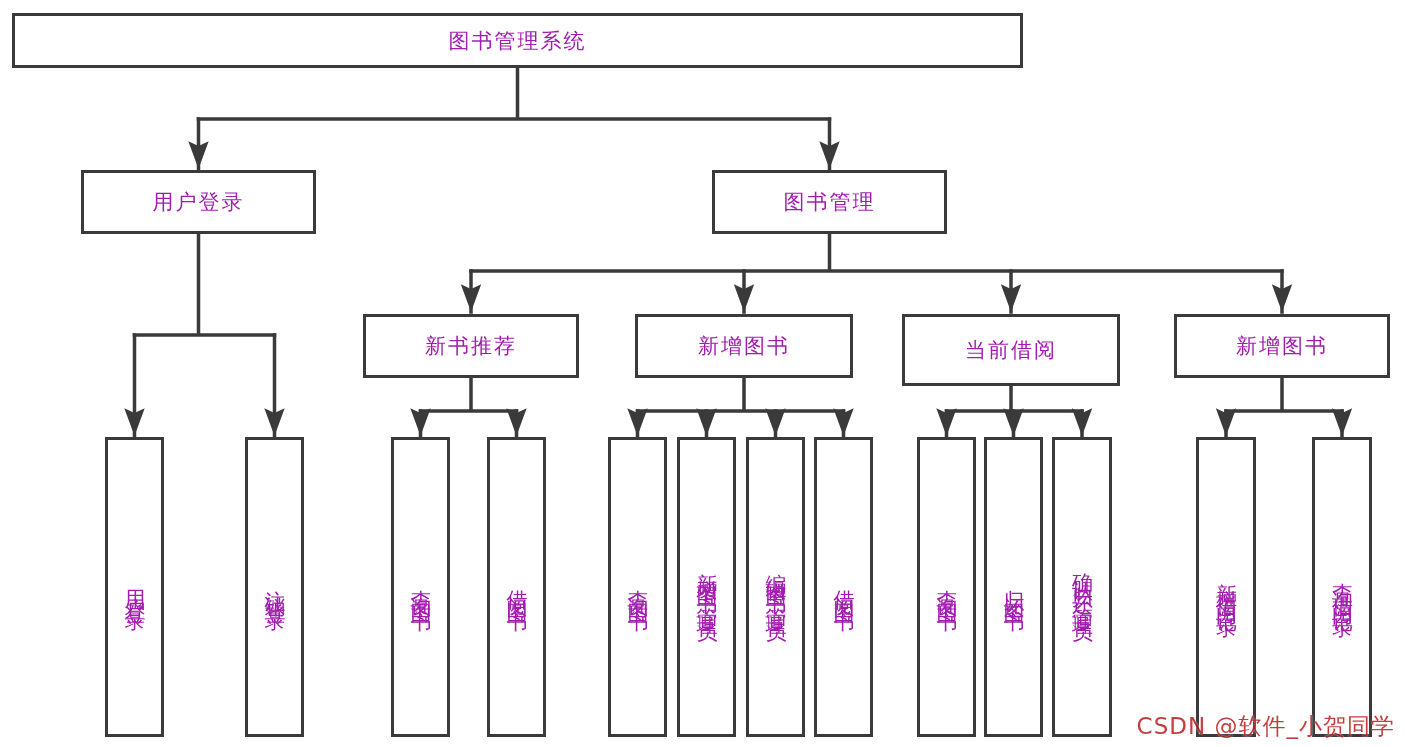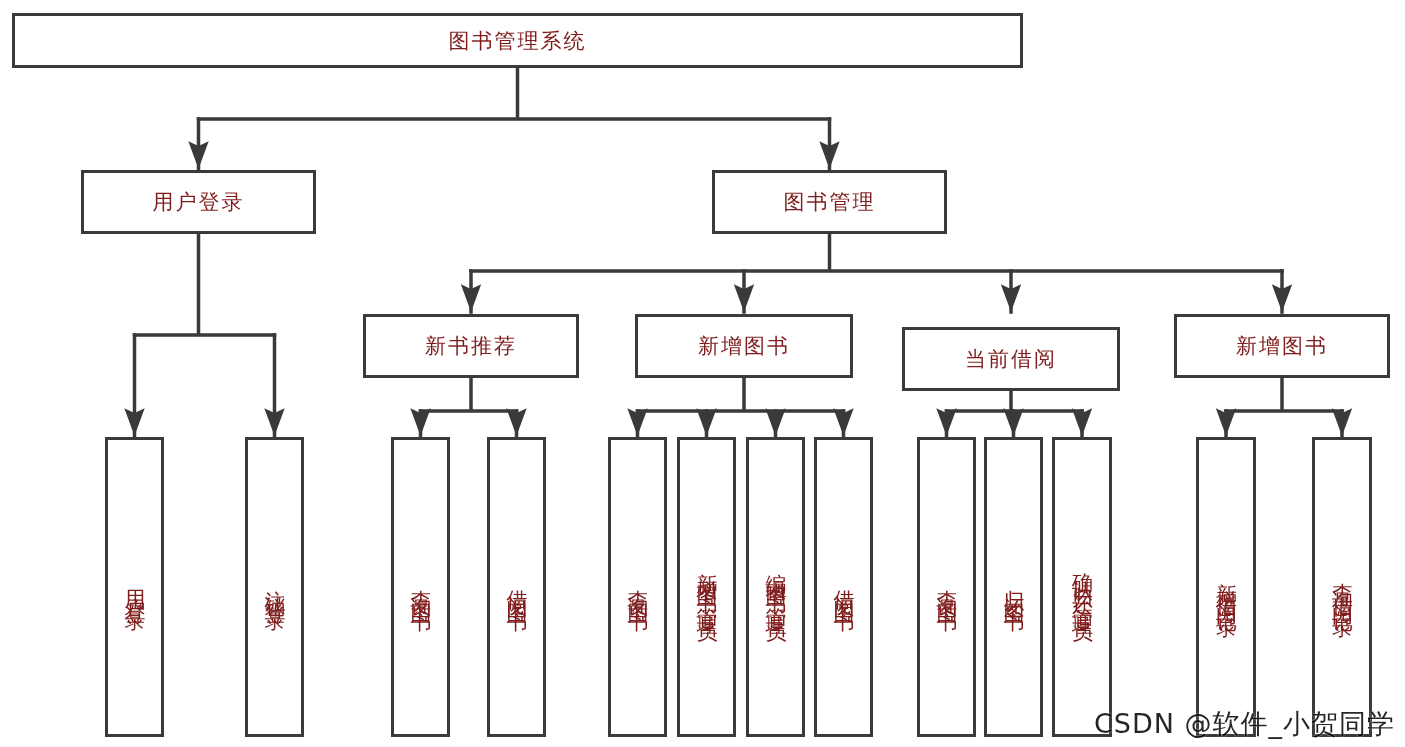--- a/index.html
+++ b/index.html
@@ -23,43 +23,43 @@
     z-index: 1;
   }
   .box {
     position: absolute;
     box-sizing: border-box;
     border: 3px solid #3a3a3a;
     background: #ffffff;
     display: flex;
     align-items: center;
     justify-content: center;
-    color: #7f1d1d;
+    color: #a21caf;
     z-index: 2;
   }
   .hbox {
     font-size: 21px;
     letter-spacing: 2px;
     white-space: nowrap;
   }
   .vbox {
     writing-mode: vertical-rl;
     text-orientation: mixed;
     font-size: 21px;
     letter-spacing: 7px;
     line-height: 1;
   }
   .watermark {
     position: absolute;
     right: 10px;
     bottom: 5px;
     z-index: 3;
-    font-size: 27px;
+    font-size: 23px;
     letter-spacing: 1px;
-    color: #000000;
+    color: #b91c1c;
     opacity: 0.85;
     text-shadow: 0 0 2px #ffffff;
     white-space: nowrap;
   }
 </style>
 </head>
 <body>
 
 <div class="canvas">
 
@@ -116,21 +116,21 @@
   <div class="box hbox" style="left:712px; top:170px; width:235px; height:64px;align-items:center;">
     <span>图书管理</span>
   </div>
 
   <div class="box hbox" style="left:363px; top:314px; width:216px; height:64px;">
     <span>新书推荐</span>
   </div>
   <div class="box hbox" style="left:635px; top:314px; width:218px; height:64px;">
     <span>新增图书</span>
   </div>
-  <div class="box hbox" style="left:902px; top:327px; width:218px; height:64px;">
+  <div class="box hbox" style="left:902px; top:314px; width:218px; height:72px;">
     <span>当前借阅</span>
   </div>
   <div class="box hbox" style="left:1174px; top:314px; width:216px; height:64px;">
     <span>新增图书</span>
   </div>
 
   <div class="box vbox" style="left:105px; top:437px; width:59px; height:300px;">
     <span>用户登录</span>
   </div>
   <div class="box vbox" style="left:245px; top:437px; width:59px; height:300px;">

